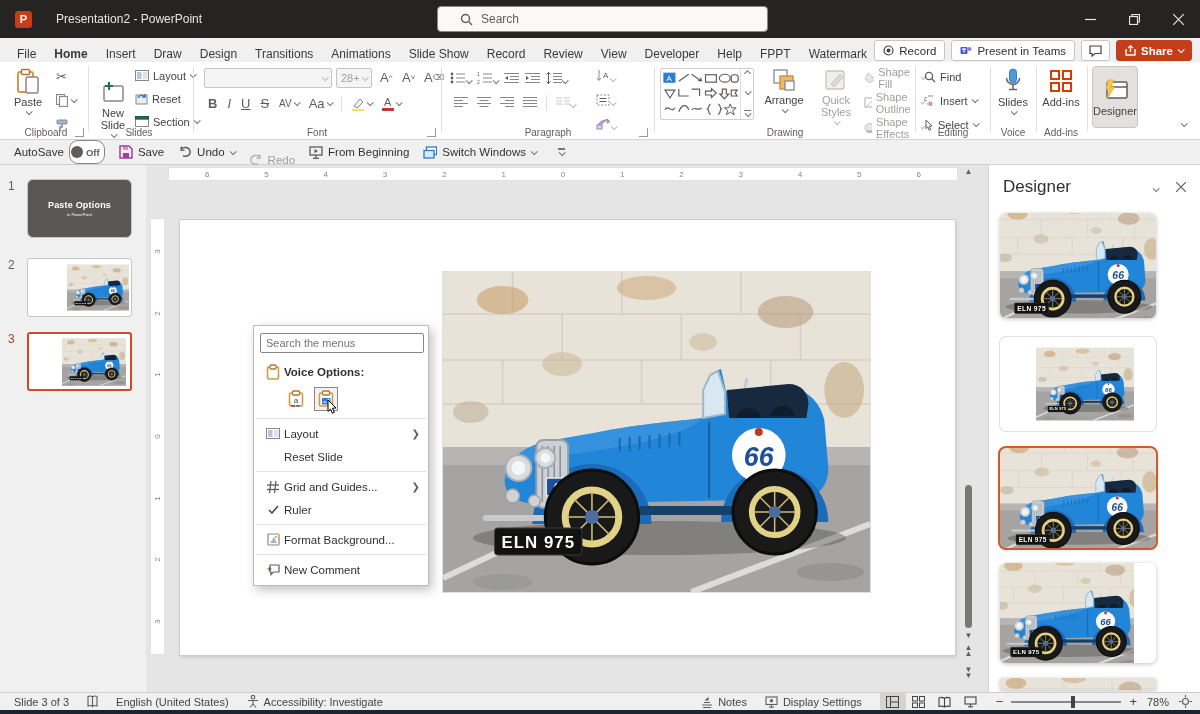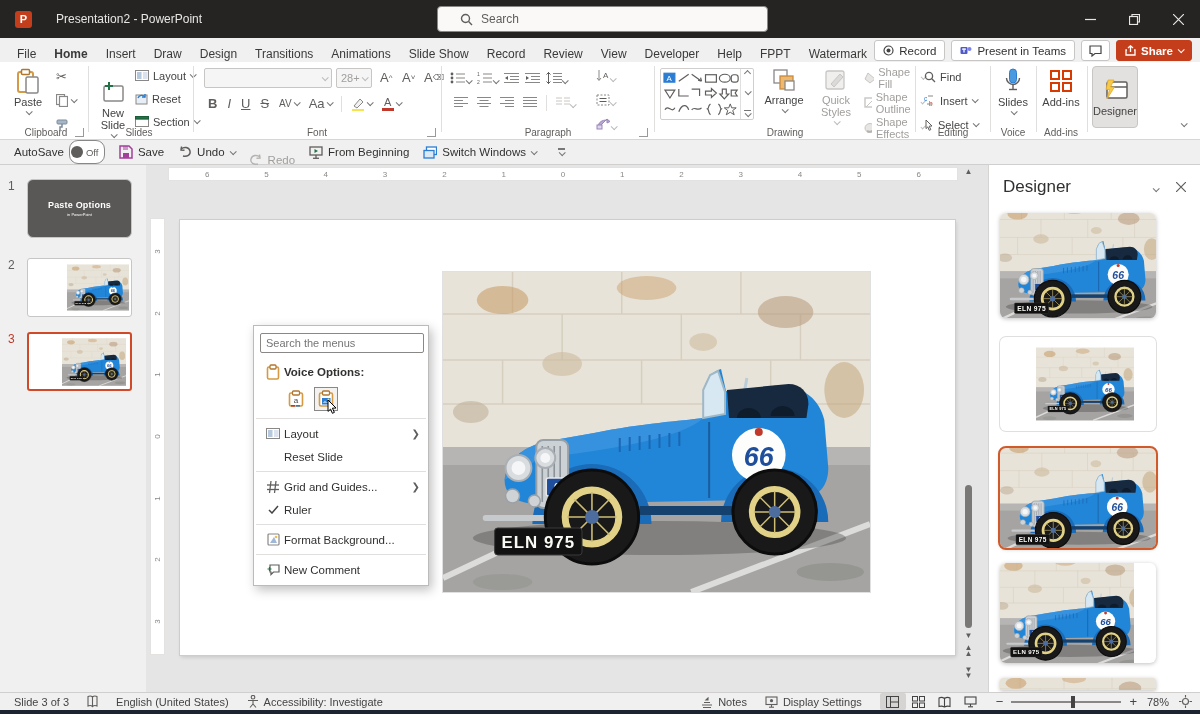--- a/index.html
+++ b/index.html
@@ -33,21 +33,21 @@
   .gray { color:#a19f9d; }
   .chev { display:inline-block; width:5px; height:5px; border-right:1.2px solid #777; border-bottom:1.2px solid #777; transform:rotate(45deg) translateY(-1px); }
   .chev.dis { border-color:#bbb; }
   .launcher { position:absolute; bottom:3px; width:9px; height:9px; border-left:1px solid #999; border-top:1px solid #999; transform:rotate(180deg); }
   .combo { border:1px solid #c8c6c4; background:#f5f5f5; color:#a19f9d; font-size:11px; display:flex; align-items:center; justify-content:space-between; padding:0 4px; height:20px; border-radius:2px; }
   .fbtn { font-size:13px; color:#605e5c; padding:0 4px; height:19px; display:flex; align-items:center; }
 
   
   .qat { position:absolute; left:0; top:140px; width:1200px; height:25px; background:#f0f0f0; border-bottom:1px solid #d1cfcd; display:flex; align-items:center; font-size:11.5px; color:#323130; gap:14px; padding-left:14px; }
   .qitem { display:flex; align-items:center; gap:5px; }
-  .toggle { width:36px; height:24px; border:1px solid #8a8886; border-radius:9px; display:flex; align-items:center; padding:1px; gap:3px; background:#fff; }
+  .toggle { width:36px; height:24px; border:1px solid #8a8886; border-radius:9px; display:flex; align-items:center; padding:1px; gap:3px; background:#fff;font-weight:bold; }
   .knob { width:12px; height:12px; border-radius:50%; background:#605e5c; }
   .togglelabel { font-size:9.5px; color:#605e5c; }
 
   
   .thumbspanel { position:absolute; left:0; top:165px; width:146px; height:527px; background:#f0f0f0; }
   .slidenum { position:absolute; left:8px; font-size:12px; color:#605e5c; }
   .thumbcard { position:absolute; left:27px; width:105px; height:59px; background:#fff; border:1px solid #c8c6c4; border-radius:3px; overflow:hidden; }
   .thumbcard.sel { border:2px solid #d04a2a; }
   .t1 { background:#595857; border-radius:6px; display:flex; flex-direction:column; align-items:center; justify-content:center; color:#fff; }
   .t1 .tt { font-size:9px; font-weight:bold; letter-spacing:.2px; }

